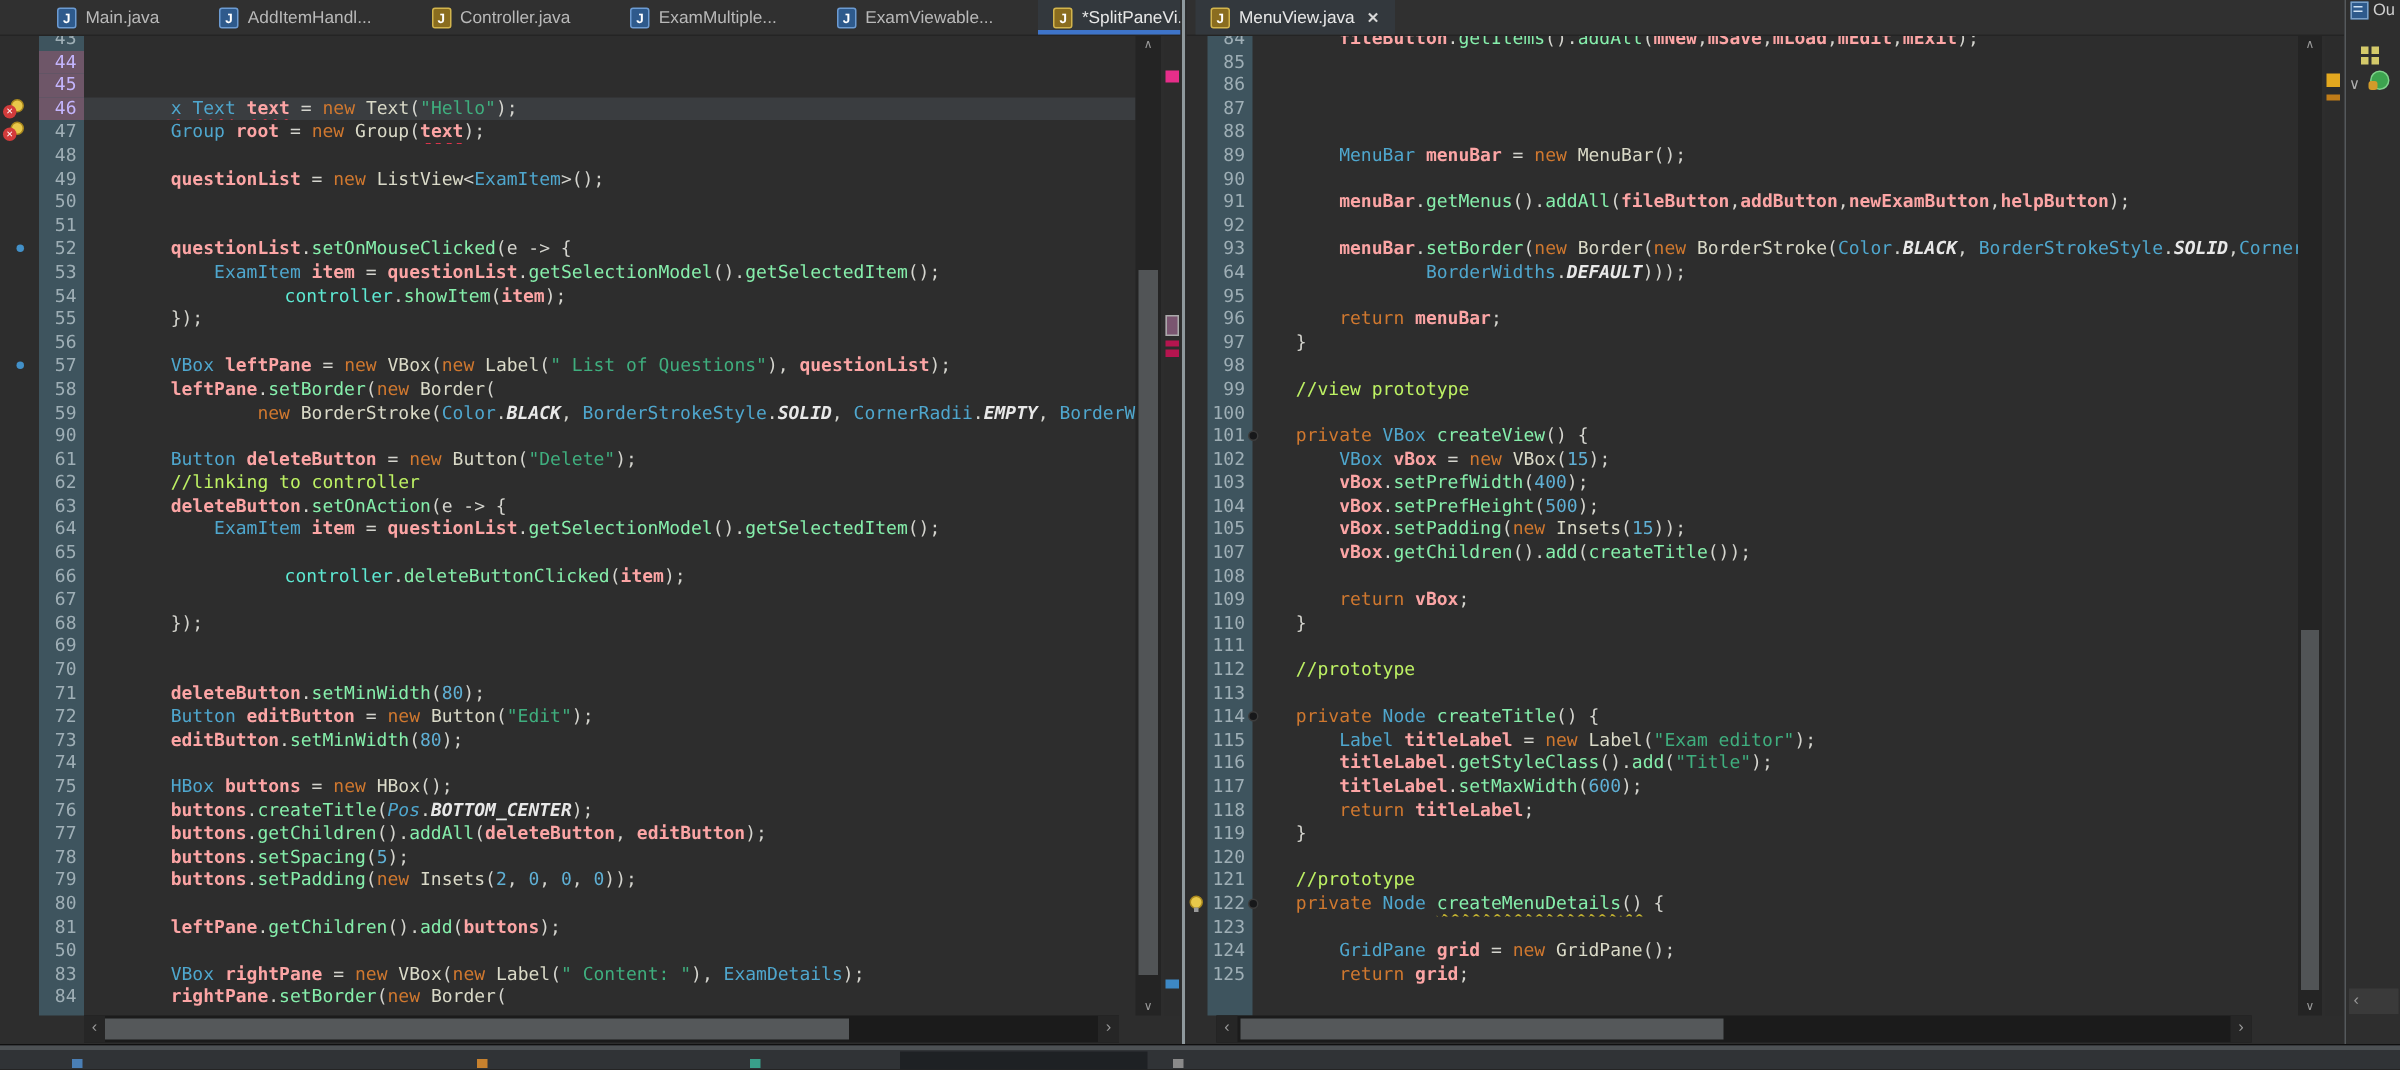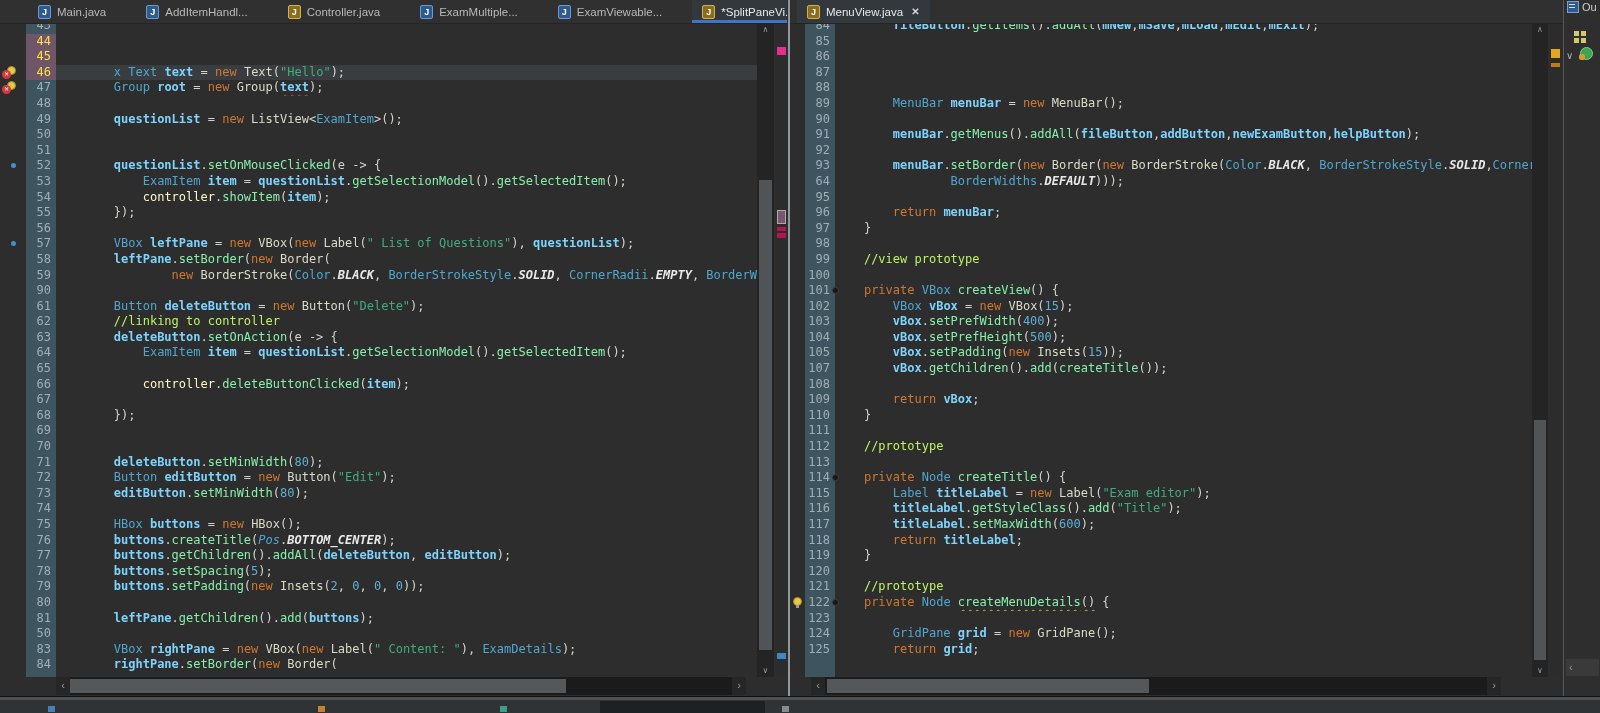--- a/index.html
+++ b/index.html
@@ -31,33 +31,33 @@
   .java-ic.warn{background:#8a6d1f;border-color:#d2b44c;}
   
   .gutter-bg{position:absolute;left:26px;top:24px;bottom:19px;width:30px;background:#3e545e;}
   .pane-right .gutter-bg{left:14px;}
   .ed-body{position:absolute;top:24px;left:0;bottom:19px;right:0;overflow:hidden;}
   .ed-inner{margin-top:-6px;}
   .ed-row{display:flex;height:15.6px;line-height:15.6px;font-family:"DejaVu Sans Mono",monospace;font-size:12px;}
   .ann{flex:0 0 26px;position:relative;}
   .pane-right .ann{flex:0 0 14px;}
   .num{flex:0 0 30px;color:#9fafb6;text-align:right;padding-right:5px;box-sizing:border-box;position:relative;}
-  .ed-row.sel .num{background:#6e5668;color:#fde047;}
+  .ed-row.sel .num{background:#6e5668;color:#c4b5fd;}
   .code{flex:1;white-space:pre;overflow:hidden;color:#d4d4ce;}
   .pane-left .code{max-width:701px;}
   .pane-right .code{max-width:697px;}
   .ed-row.cur .code{background:#3a3d40;}
   
   .tk-k{color:#d0782f;}
   .tk-t{color:#4fa7ce;}
   .tk-ti{color:#4fa7ce;font-style:italic;}
   .tk-m{color:#86efac;}
   .tk-s{color:#3fae7e;}
-  .tk-v{color:#7dd3fc;font-weight:bold;}
-  .tk-f{color:#fef9c3;}
+  .tk-v{color:#fca5a5;font-weight:bold;}
+  .tk-f{color:#5eead4;margin-left:47px;}
   .tk-n{color:#5fb0d5;}
   .tk-p{color:#d4d4ce;}
   .tk-q{color:#dadac8;}
   .tk-c{color:#bef264;}
   .tk-x{color:#e8e8e8;font-weight:bold;font-style:italic;}
   .tk-e{text-decoration:underline wavy #e4344c 1px;text-underline-offset:3px;}
   .tk-w{text-decoration:underline wavy #c8b730 1px;text-underline-offset:3px;}
   
   .dot{position:absolute;left:11px;top:5px;width:5px;height:5px;border-radius:50%;background:#4290c8;}
   .circ{position:absolute;right:-4px;top:4px;width:7px;height:7px;border-radius:50%;

